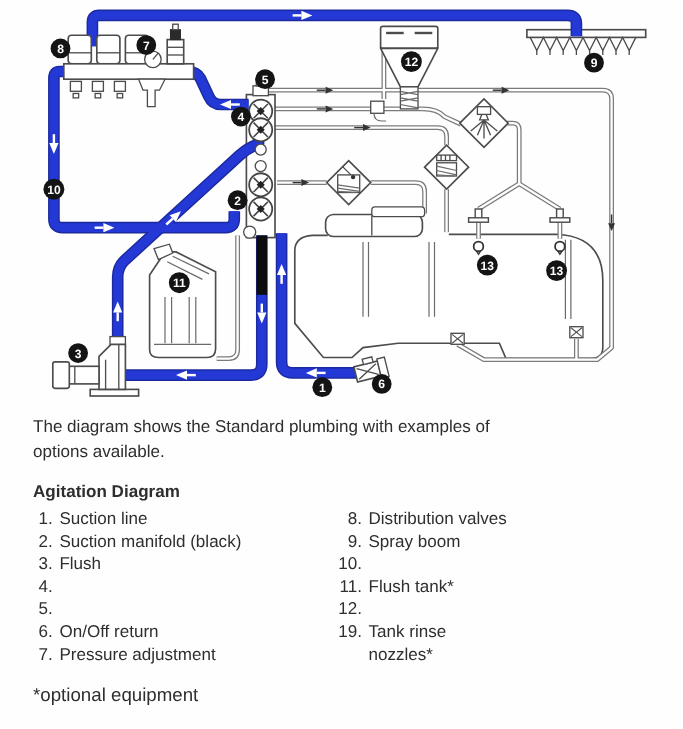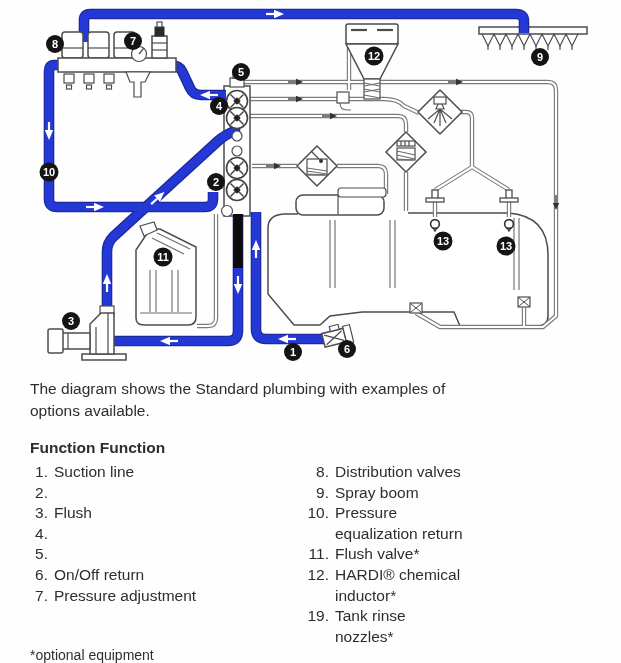--- a/index.html
+++ b/index.html
@@ -30,21 +30,21 @@
   .intro{font-size:15.5px;line-height:21.5px;margin:0 0 14px 0;max-width:560px;}
   .legend-title{font-size:15.5px;font-weight:bold;margin:18px 0 5px 0;}
   .cols{display:flex;}
   .col-left{width:272px;}
   .col-right{flex:1;}
   .li{display:flex;line-height:20.6px;font-size:15.5px;}
   .li .num{text-align:right;flex:0 0 auto;}
   .col-left .num{width:18px;}
   .col-right .num{width:27px;}
   .li .lab{margin-left:6px;}
-  .footnote{font-size:14px;}
+  .footnote{font-size:17px;margin-top:16px;}
 </style>
 </head>
 <body>
 
 <div class="stage">
 
   <div class="diagram-wrap">
   <svg width="621" height="370" viewBox="0 0 621 370">
     <defs>
 
@@ -334,29 +334,30 @@
         </g>
     <g>
           <circle class="badge-c" cx="506" cy="246" r="9.5"></circle>
           <text class="badge-t" x="506" y="250">13</text>
         </g>
   </svg>
   </div>
 
   <div class="text-section">
     <p class="intro">The diagram shows the Standard plumbing with examples of options available.</p>
-    <div class="legend-title">Function Function</div>
+    <div class="legend-title">Agitation Diagram</div>
     <div class="cols">
       <div class="col-left">
         <div class="li">
             <span class="num">1.</span>
             <span class="lab">Suction line</span>
           </div>
         <div class="li">
             <span class="num">2.</span>
+            <span class="lab">Suction manifold (black)</span>
           </div>
         <div class="li">
             <span class="num">3.</span>
             <span class="lab">Flush</span>
           </div>
         <div class="li">
             <span class="num">4.</span>
           </div>
         <div class="li">
             <span class="num">5.</span>
@@ -374,29 +375,27 @@
         <div class="li">
             <span class="num">8.</span>
             <span class="lab">Distribution valves</span>
           </div>
         <div class="li">
             <span class="num">9.</span>
             <span class="lab">Spray boom</span>
           </div>
         <div class="li">
             <span class="num">10.</span>
-            <span class="lab">Pressure equalization return</span>
           </div>
         <div class="li">
             <span class="num">11.</span>
-            <span class="lab">Flush valve*</span>
+            <span class="lab">Flush tank*</span>
           </div>
         <div class="li">
             <span class="num">12.</span>
-            <span class="lab">HARDI® chemical inductor*</span>
           </div>
         <div class="li">
             <span class="num">19.</span>
             <span class="lab">Tank rinse nozzles*</span>
           </div>
       </div>
     </div>
     <div class="footnote">*optional equipment</div>
   </div>
 

